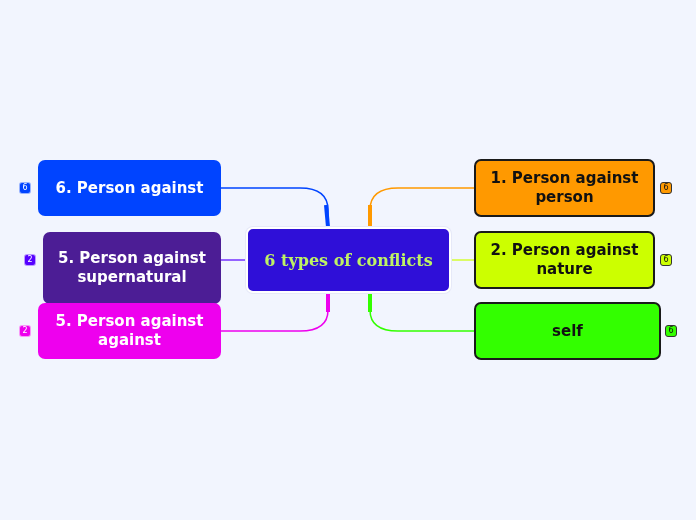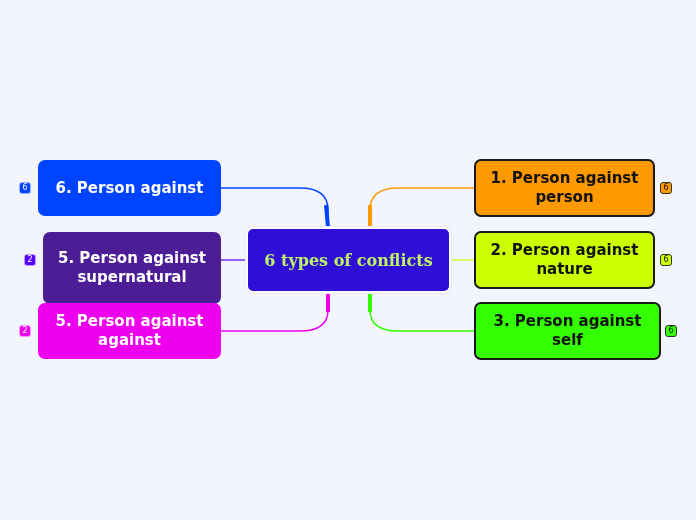--- a/index.html
+++ b/index.html
@@ -111,19 +111,18 @@
   <div class="node right-node" style="left:474px; top:231px; width:181px; height:58px; background:#ccff00;">
     <div>
       <div>2. Person against</div>
       <div>nature</div>
     </div>
   </div>
   <div class="badge right" style="left:660px; top:254px; background:#ccff00;">6</div>
 
   <div class="node right-node" style="left:474px; top:302px; width:187px; height:58px; background:#33ff00;">
     <div>
-      <div>3. Person against</div>
       <div>self</div>
     </div>
   </div>
   <div class="badge right" style="left:665px; top:325px; background:#33ff00;">6</div>
 
 </div>
 
 </body></html>

